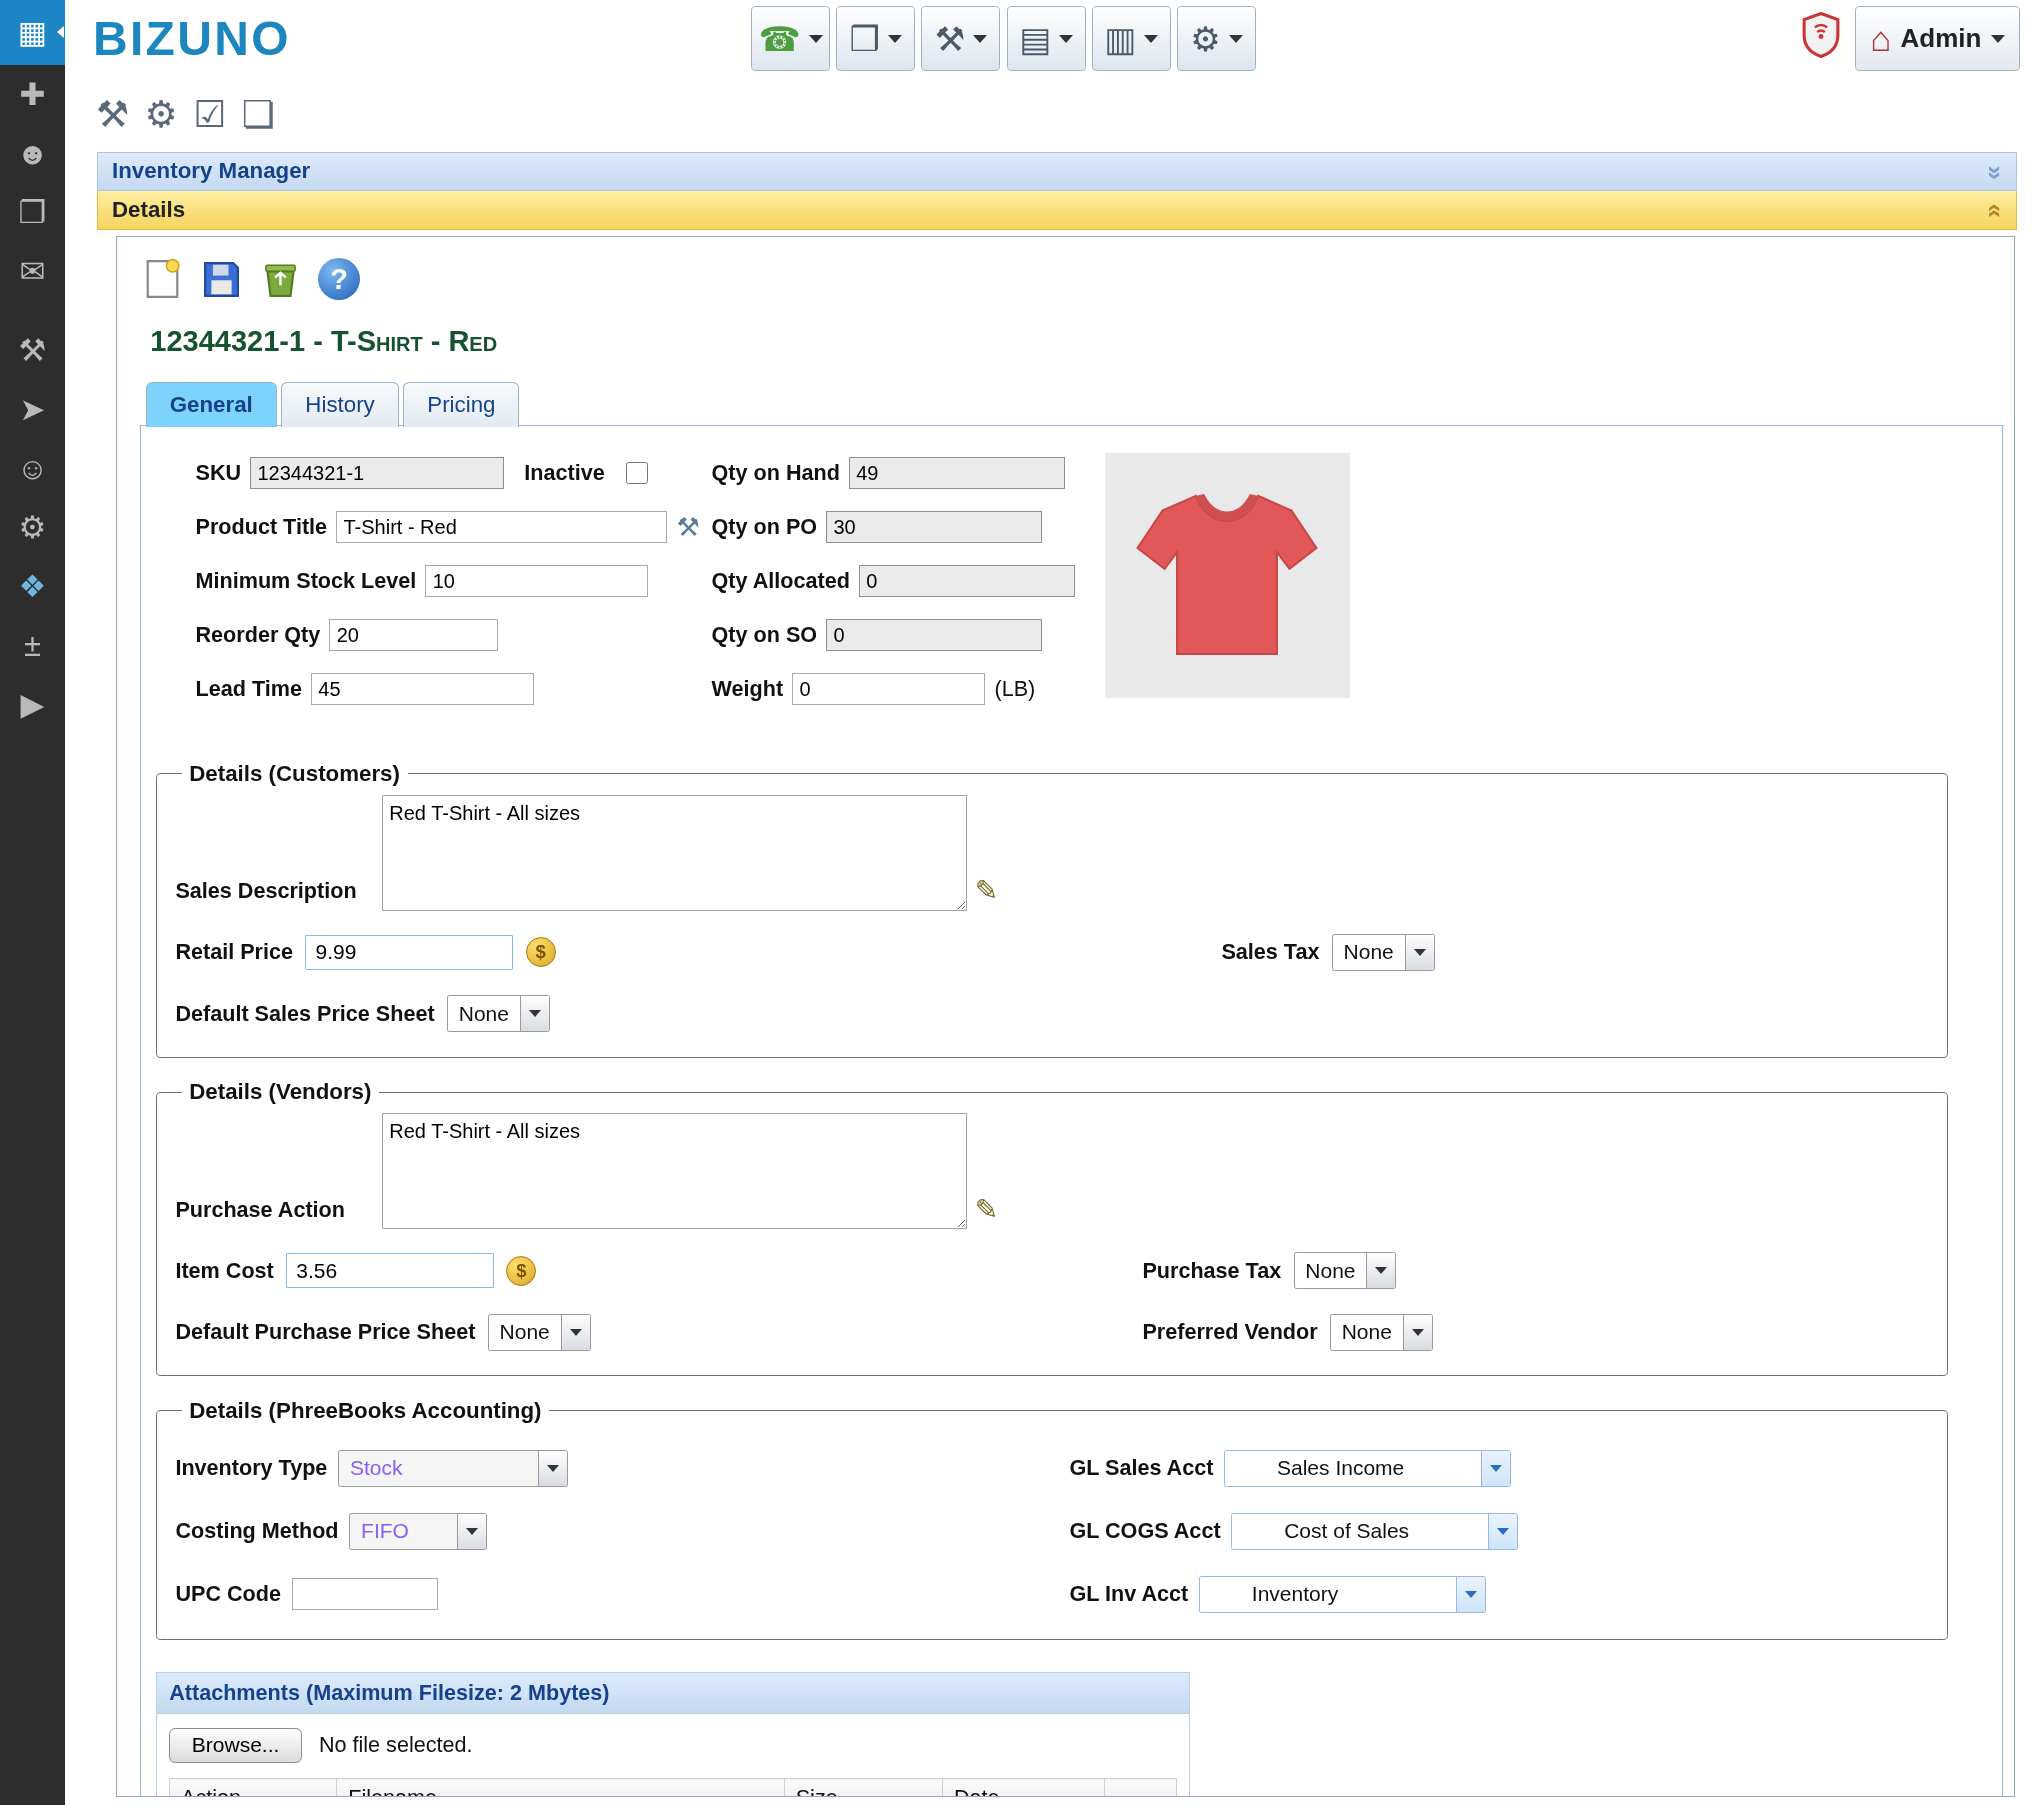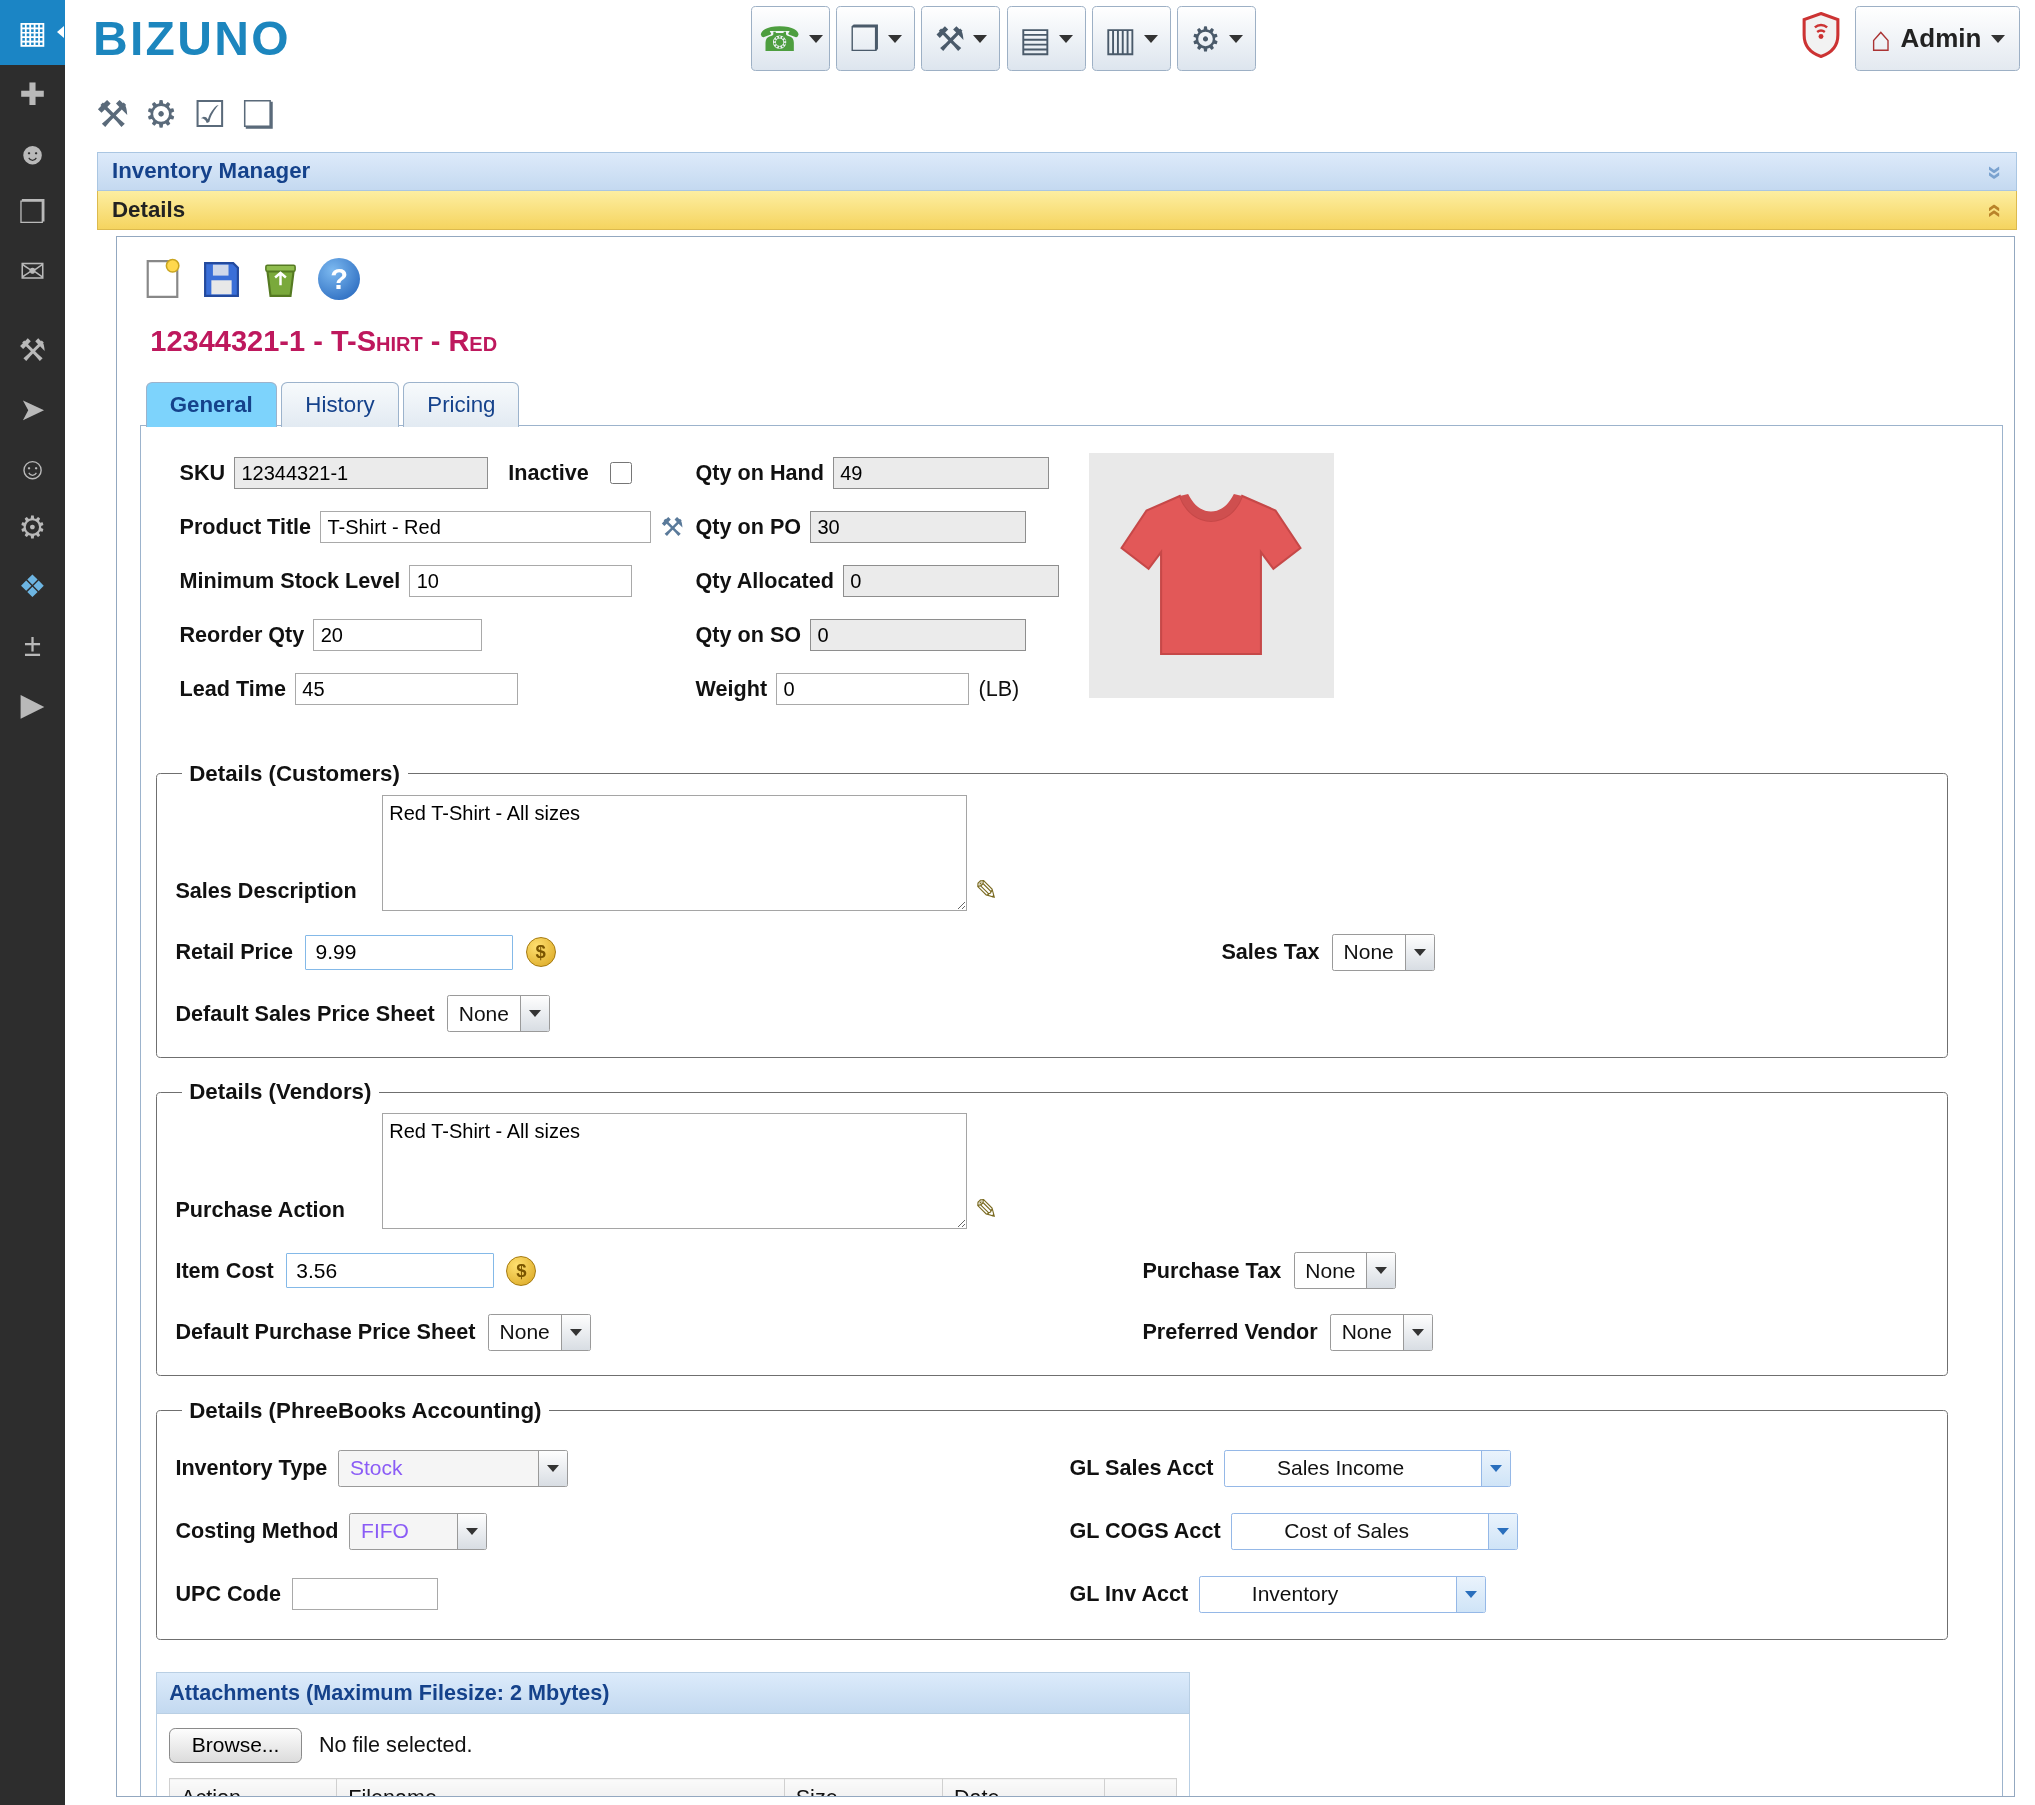--- a/index.html
+++ b/index.html
@@ -46,31 +46,31 @@
   .chev-down{color:#7aa2cf;display:inline-block;transform:rotate(90deg);}
   .chev-up{color:#b9832a;display:inline-block;transform:rotate(90deg);}
 
   
   .panel{margin:6.2px 1.5px 0 18.5px;border:0.8px solid #93a8c0;background:#fff;
          padding:0 10.8px 31px 23px;height:1561px;box-sizing:border-box;overflow:hidden;}
   .icon-row{padding-top:20px;display:flex;gap:14px;align-items:center;}
   .tool-btn{width:45px;height:45px;display:flex;align-items:center;justify-content:center;cursor:pointer;}
   .help-ic{width:42px;height:42px;border-radius:50%;background:radial-gradient(circle at 35% 30%,#7cb9f0,#1e5fb8);
            color:#fff;font-weight:bold;font-size:29px;display:flex;align-items:center;justify-content:center;}
-  .rec-title{margin:23px 0 0 10.8px;font-size:29px;font-weight:bold;color:#be185d;font-variant:small-caps;}
+  .rec-title{margin:23px 0 0 10.8px;font-size:29px;font-weight:bold;color:#14532d;font-variant:small-caps;}
 
   
   .tabs{margin-top:23px;display:flex;padding-left:6.2px;position:relative;z-index:2;}
   .tab{padding:9.2px 23px;font-size:22.3px;border:0.8px solid #9cb3cc;border-bottom:none;border-radius:6.2px 6.2px 0 0;
        margin-right:4.6px;background:linear-gradient(#f7fafc,#e2eaf2);color:#15428b;position:relative;top:0.8px;cursor:pointer;}
   .tab.active{background:#7dd3fc;font-weight:bold;}
   .tab-body{border:0.8px solid #9cb3cc;margin-top:-0.8px;background:#fff;padding-bottom:35px;position:relative;z-index:1;}
 
   
-  .fgrid{position:relative;height:302px;margin-top:10.8px;}
+  .fgrid{position:relative;height:302px;margin-top:10.8px;margin-left:16px;}
   .fr{position:absolute;display:flex;align-items:center;gap:9.2px;}
   .c1{left:39px;} .c2{left:555px;}
   .r1{top:20px;} .r2{top:74px;} .r3{top:128px;} .r4{top:182px;} .r5{top:236px;}
   .lbl{font-size:21.6px;font-weight:bold;color:#111;white-space:nowrap;}
   input.txt{height:32px;font-size:20px;padding:0 6.2px;border:0.8px solid #a9a9a9;background:#fff;
             font-family:inherit;box-sizing:border-box;}
   input.ro{background:#ebebeb;border:0.8px solid #8e8e8e;}
   .w330{width:254px;} .w280{width:216px;} .w430{width:331px;} .w290{width:223px;}
   .w220{width:169px;} .w250{width:193px;} .w190{width:146px;}
   input.chk{width:21.6px;height:21.6px;margin-left:12.3px;}

